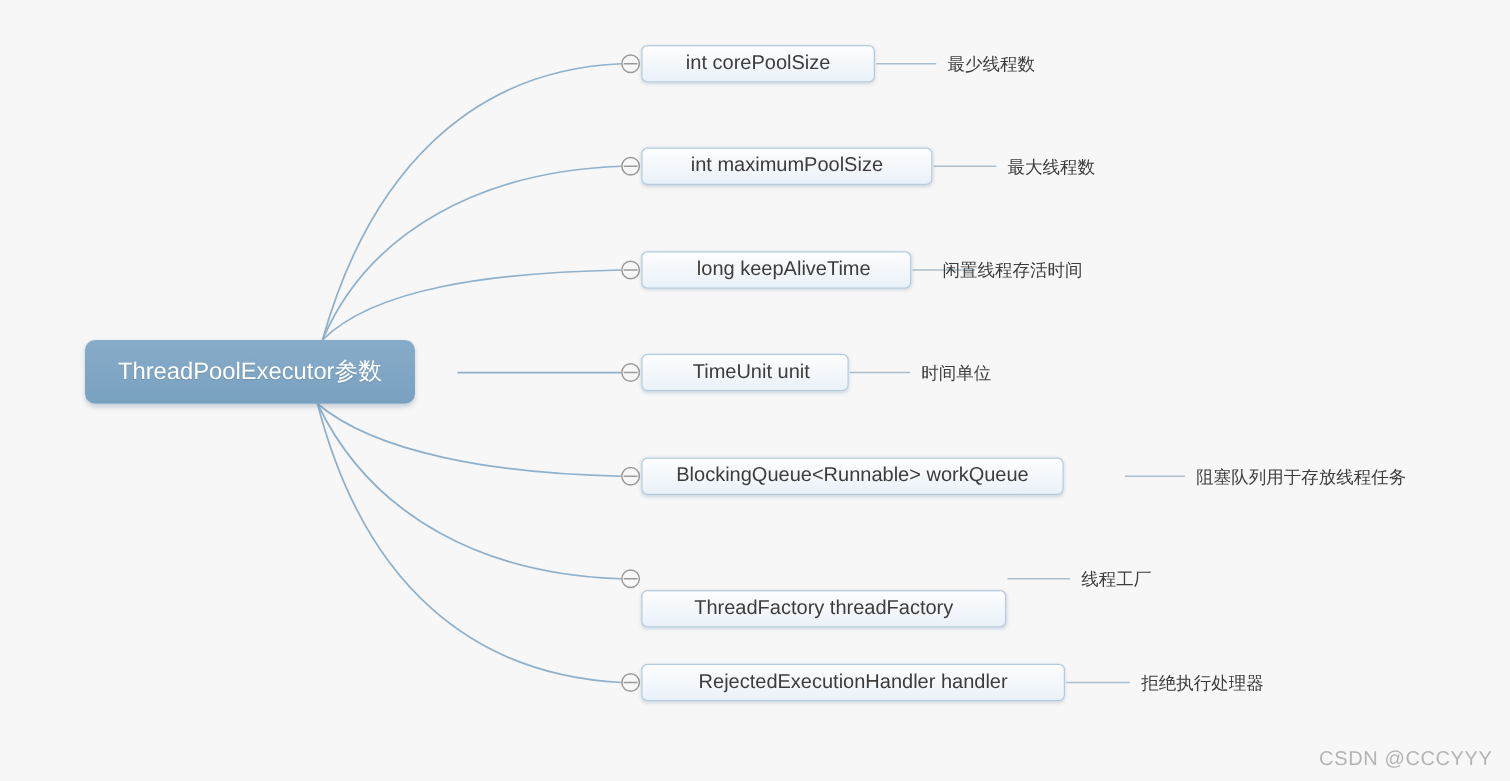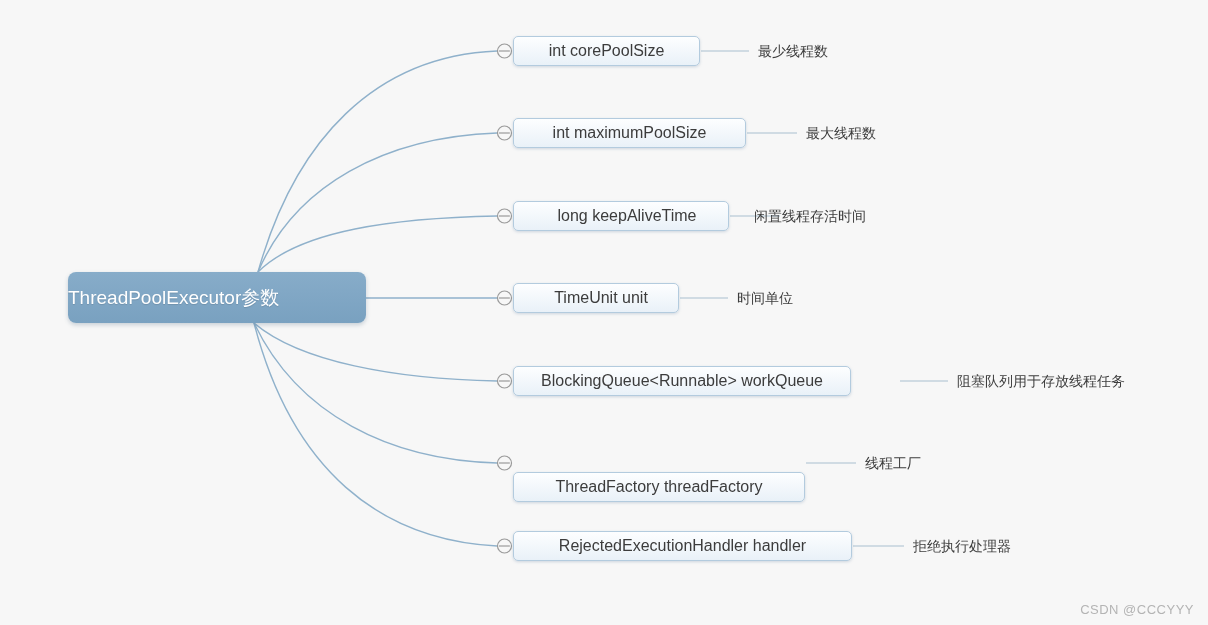--- a/index.html
+++ b/index.html
@@ -37,28 +37,29 @@
     stroke-width: 1.2;
   }
   .collapse-minus {
     stroke: #9a9a9a;
     stroke-width: 1.2;
   }
   .root-node {
     position: absolute;
     left: 68px;
     top: 272px;
-    width: 298px;
+    width: 264px;
     height: 51px;
     border-radius: 8px;
     background: linear-gradient(to bottom, #87acc9, #79a1c0);
     box-shadow: 0 2px 4px rgba(60, 90, 120, 0.25);
     color: #ffffff;
     font-size: 19px;
     line-height: 51px;
+    text-align: center;
     text-shadow: 0 1px 1px rgba(0, 0, 0, 0.12);
     white-space: nowrap;
     box-sizing: border-box;
   }
   .child-node {
     position: absolute;
     height: 30px;
     border: 1px solid #b3cbde;
     border-radius: 5px;
     background: linear-gradient(to bottom, #fdfeff, #e9f1f8);
@@ -76,21 +77,21 @@
     color: #3d3d3d;
     font-size: 14px;
     line-height: 20px;
     white-space: nowrap;
   }
   .watermark {
     position: absolute;
     right: 14px;
     bottom: 8px;
     color: #b4b4b4;
-    font-size: 13px;
+    font-size: 16px;
     letter-spacing: 0.5px;
   }
 </style>
 </head>
 <body>
 
 <svg id="connectors">
 
   <path class="curve" d="M 258 272 C 295 140, 375 56, 497 51"></path>
   <path class="curve" d="M 258 272 C 295 185, 385 137, 497 133"></path>

